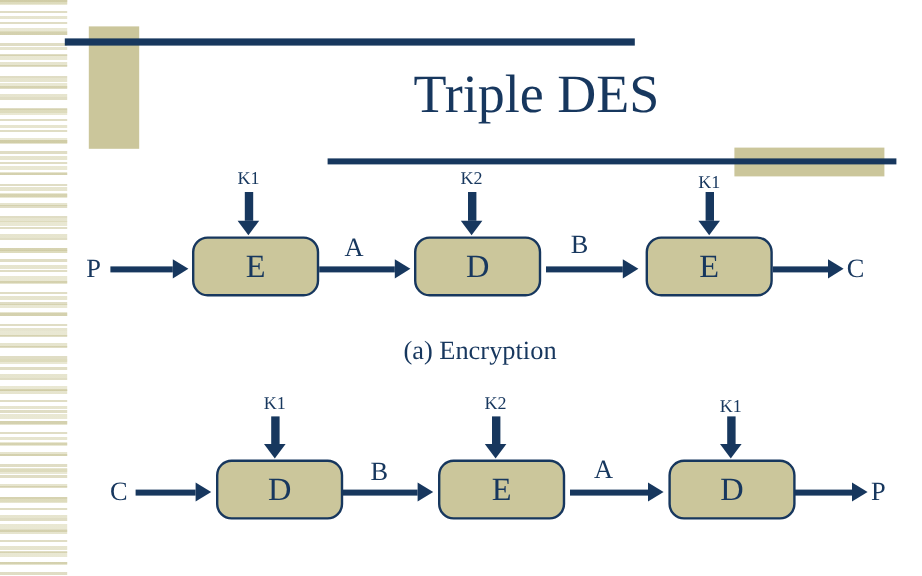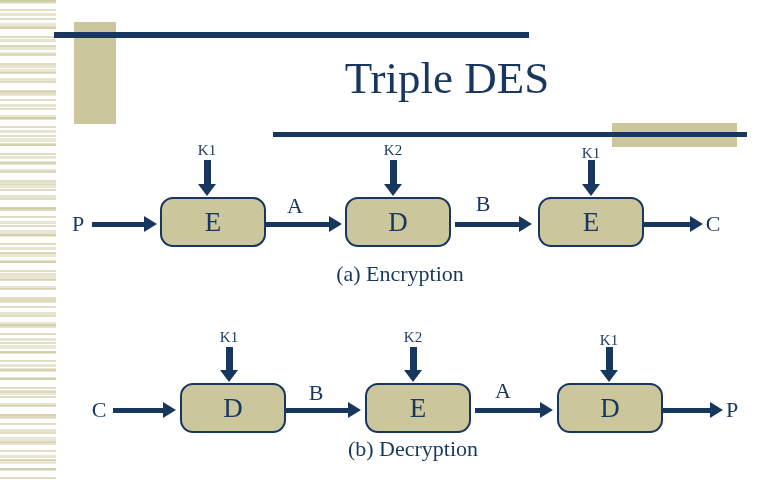--- a/index.html
+++ b/index.html
@@ -102,21 +102,21 @@
     </div>
   <div class="harrow" style="left:644px;top:224px;width:59px;">
       <div class="shaft"></div>
       <div class="head"></div>
     </div>
 
   <div class="pbox" style="left:160px;top:197px;">E</div>
   <div class="pbox" style="left:345px;top:197px;">D</div>
   <div class="pbox" style="left:538px;top:197px;">E</div>
 
-  <div class="caption" style="left:400px;top:274px;">(a) Encryption</div>
+  <div class="caption" style="left:400px;top:292px;">(a) Encryption</div>
 
   <span class="klbl" style="left:229px;top:337px;">K1</span>
   <span class="klbl" style="left:413px;top:337px;">K2</span>
   <span class="klbl" style="left:609px;top:340px;">K1</span>
 
   <div class="varrow va-dec" style="left:229px;">
       <div class="shaft"></div>
       <div class="head"></div>
     </div>
   <div class="varrow va-dec" style="left:413px;">
@@ -148,15 +148,14 @@
     </div>
   <div class="harrow" style="left:662px;top:410px;width:61px;">
       <div class="shaft"></div>
       <div class="head"></div>
     </div>
 
   <div class="pbox" style="left:180px;top:383px;">D</div>
   <div class="pbox" style="left:365px;top:383px;">E</div>
   <div class="pbox" style="left:557px;top:383px;">D</div>
 
-  <div class="caption" style="left:413px;top:449px;">(b) Decryption</div>
 
 </div>
 
 </body></html>

